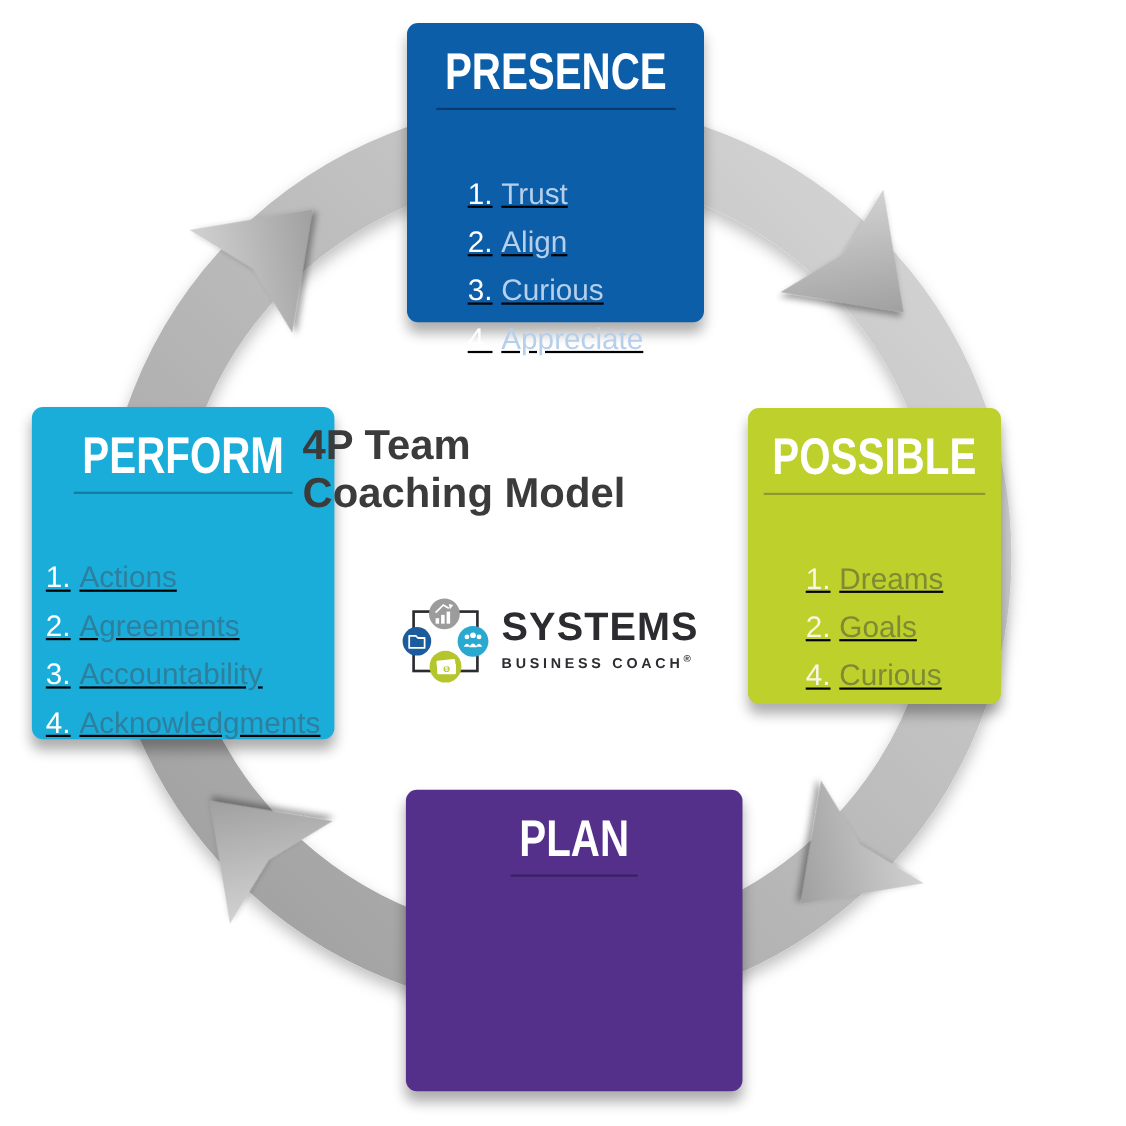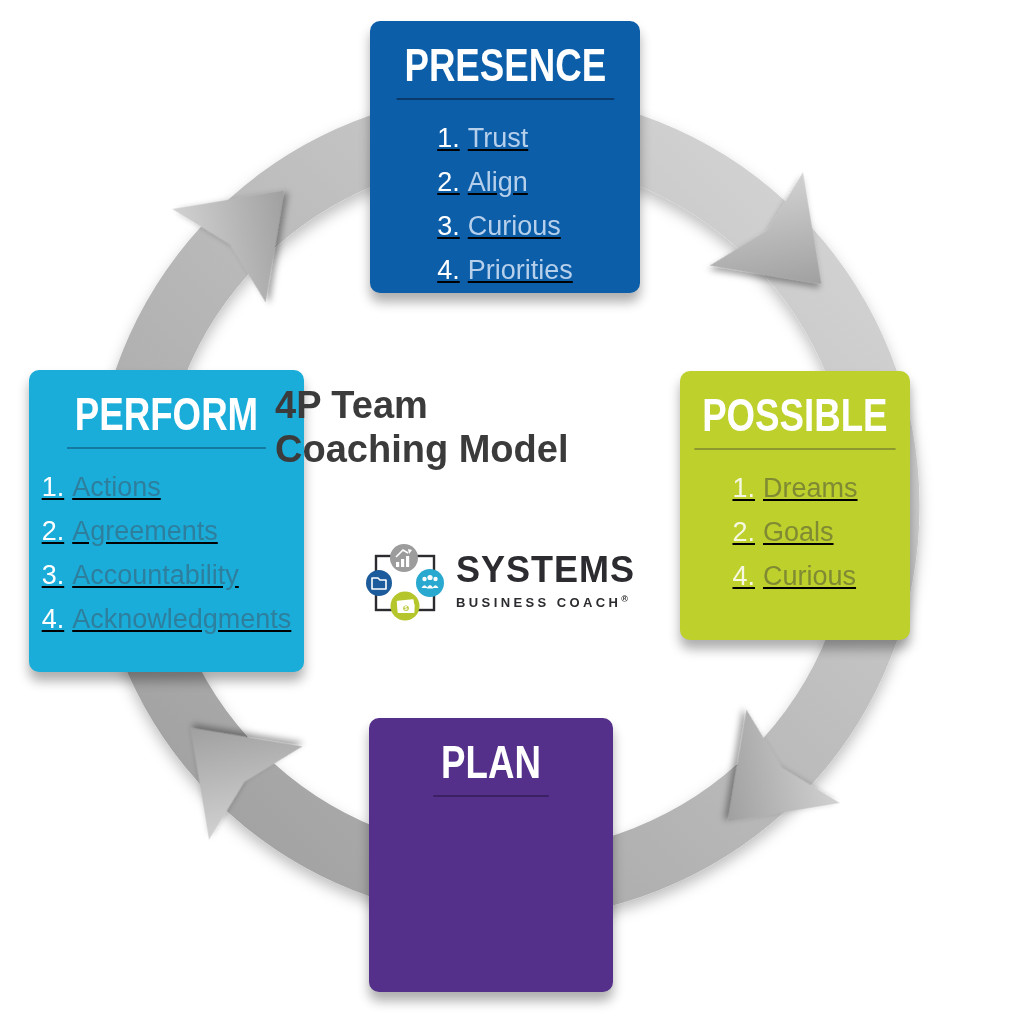--- a/index.html
+++ b/index.html
@@ -3,21 +3,21 @@
 <meta charset="utf-8">
 <style>
   html,body{margin:0;padding:0;background:#ffffff;}
   .stage{position:relative;width:1024px;height:1024px;background:#ffffff;overflow:hidden;
          font-family:"Liberation Sans", sans-serif;}
   .ring-svg{position:absolute;left:0;top:0;z-index:1;}
 
   
   .pbox{position:absolute;z-index:2;border-radius:10px;background:var(--box,#888);
         box-shadow:0 9px 12px rgba(0,0,0,0.32);
-        display:flex;flex-direction:column;align-items:center;}
+        display:flex;flex-direction:column;align-items:center;gap:38px;}
   .pbox-title{display:inline-block;margin-top:20px;color:#ffffff;font-weight:bold;
         font-size:47px;line-height:1;letter-spacing:0px;
         transform:scaleX(0.78);transform-origin:center top;
         padding:0 10px 10px 10px;border-bottom:2px solid var(--ul,#333);}
   .pbox-list{list-style:none;margin:16px auto 0 auto;padding:0;width:fit-content;
         font-size:27px;line-height:44px;text-align:left;text-decoration:underline;}
   .pbox-list .num{color:var(--numc,#fff);margin-right:8px;}
   .pbox-list .txt{color:var(--itemc,#ddd);}
 
   
@@ -78,34 +78,34 @@
       <polygon points="572,126 480,60 496,126 480,192" fill="url(#arrowGrad)" filter="url(#dartShadow)" transform="rotate(225 506 506)"></polygon>
     </g>
   </svg>
 
   <div class="pbox" style="left: 370px; top: 21px; width: 270px; height: 272px; --box: #0c5ea9; --ul: #0a3a6b; --itemc: #b6cfeb; --numc: #ffffff;">
     <div class="pbox-title">PRESENCE</div>
     <ol class="pbox-list">
       <li><span class="num">1.</span><span class="txt">Trust</span></li>
       <li><span class="num">2.</span><span class="txt">Align</span></li>
       <li><span class="num">3.</span><span class="txt">Curious</span></li>
-      <li><span class="num">4.</span><span class="txt">Priorities</span></li>
+      <li><span class="num">4.</span><span class="txt">Appreciate</span></li>
     </ol>
   </div>
 
   <div class="pbox" style="left: 680px; top: 371px; width: 230px; height: 269px; --box: #bdd02c; --ul: #8d992e; --itemc: #7f8a33; --numc: #f6f8e2;">
     <div class="pbox-title">POSSIBLE</div>
     <ol class="pbox-list">
       <li><span class="num">1.</span><span class="txt">Dreams</span></li>
       <li><span class="num">2.</span><span class="txt">Goals</span></li>
       <li><span class="num">4.</span><span class="txt">Curious</span></li>
     </ol>
   </div>
 
-  <div class="pbox" style="left: 369px; top: 718px; width: 244px; height: 274px; --box: #54308a; --ul: #3b2164; --itemc: #b2a3d0; --numc: #ffffff;">
+  <div class="pbox" style="left: 369px; top: 718px; width: 306px; height: 274px; --box: #54308a; --ul: #3b2164; --itemc: #b2a3d0; --numc: #ffffff;">
     <div class="pbox-title">PLAN</div>
   </div>
 
   <div class="pbox" style="left: 29px; top: 370px; width: 275px; height: 302px; --box: #1badda; --ul: #1579a0; --itemc: #2e7f9e; --numc: #ffffff;">
     <div class="pbox-title">PERFORM</div>
     <ol class="pbox-list">
       <li><span class="num">1.</span><span class="txt">Actions</span></li>
       <li><span class="num">2.</span><span class="txt">Agreements</span></li>
       <li><span class="num">3.</span><span class="txt">Accountability</span></li>
       <li><span class="num">4.</span><span class="txt">Acknowledgments</span></li>

